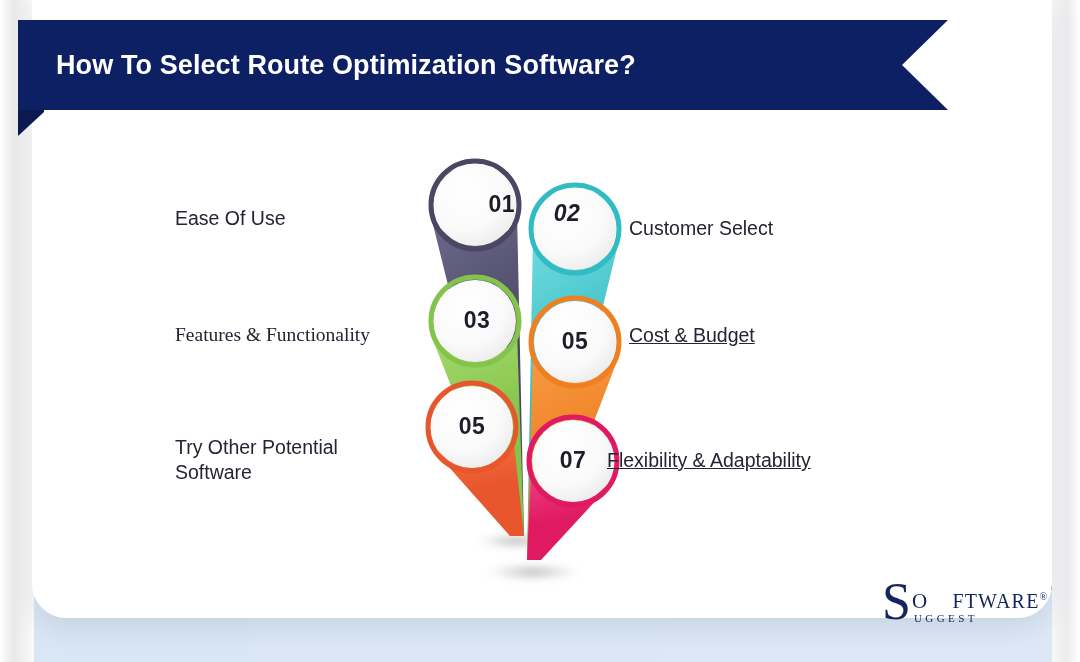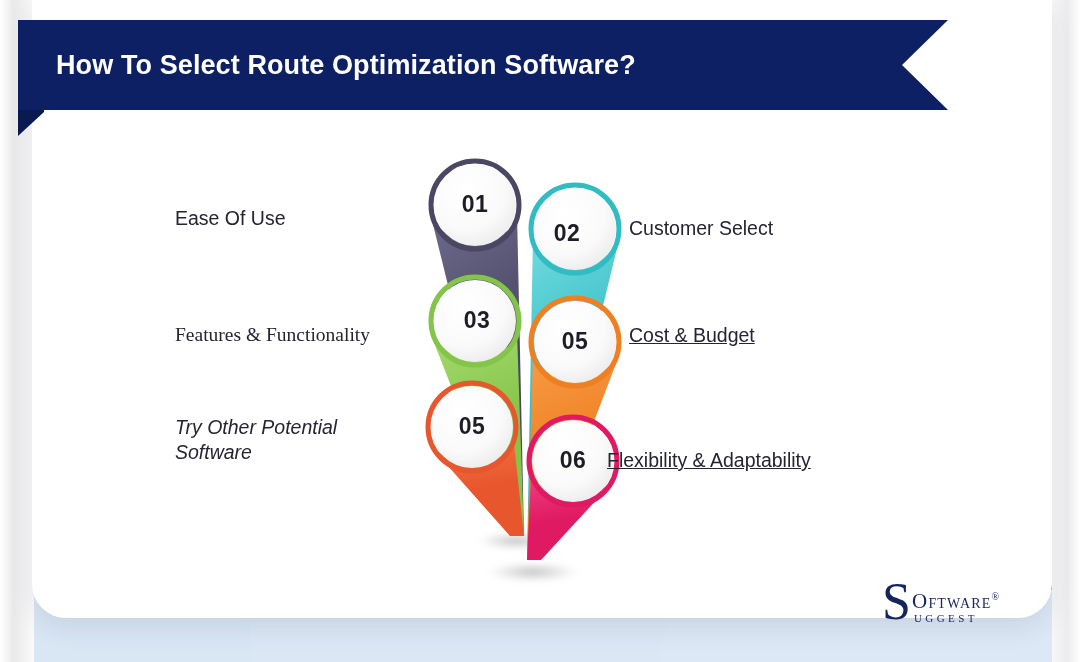--- a/index.html
+++ b/index.html
@@ -158,21 +158,21 @@
   .logo-row1 {
     position: absolute;
     left: 30px; top: 6px;
     font-size: 21px;
     line-height: 21px;
     letter-spacing: 1.2px;
     font-family: "Liberation Serif", serif;
     color: #14255e;
   }
   .logo-row1 .cap { font-size: 21px; }
-  .logo-row1 .sm  { font-size: 14px; }
+  .logo-row1 .sm  { font-size: 20px; margin-left: 24px; }
   .logo-reg {
     font-size: 10px;
     vertical-align: super;
     letter-spacing: 0;
   }
   .logo-row2 {
     position: absolute;
     left: 32px; top: 30px;
     font-size: 11px;
     line-height: 17px;
@@ -271,32 +271,32 @@
           <circle cx="475" cy="321" r="44" fill="none" stroke="#85c44a" stroke-width="5"></circle>
           <circle cx="575" cy="342" r="41" fill="url(#circFill)"></circle>
           <circle cx="575" cy="342" r="44" fill="none" stroke="#ef8022" stroke-width="5"></circle>
           <circle cx="472" cy="427" r="41" fill="url(#circFill)"></circle>
           <circle cx="472" cy="427" r="44" fill="none" stroke="#e8562e" stroke-width="5"></circle>
           <circle cx="573" cy="461" r="41" fill="url(#circFill)"></circle>
           <circle cx="573" cy="461" r="44" fill="none" stroke="#e01a62" stroke-width="5"></circle>
         </g>
     </svg>
     <div id="pin-overlay">
-        <div class="pin-num" style="left: 435px; top: 191px; width: 80px;">01</div>
+        <div class="pin-num" style="left: 435px; top: 191px; width: 80px; text-align: right;">01</div>
         <div class="pin-label left" style="left: 175px; width: 245px; top: 193px;">Ease Of Use</div>
-        <div class="pin-num" style="left: 535px; top: 220px; width: 64px;">02</div>
+        <div class="pin-num" style="left: 535px; top: 200px; width: 64px; font-style: italic;">02</div>
         <div class="pin-label right" style="left: 629px; width: 340px; top: 216px;">Customer Select</div>
         <div class="pin-num" style="left: 435px; top: 307px; width: 84px; text-align: center;">03</div>
         <div class="pin-label left" style="left: 175px; width: 245px; top: 309px; font-family: Liberation Serif, serif;">Features &amp; Functionality</div>
         <div class="pin-num" style="left: 535px; top: 328px; width: 80px;">05</div>
         <div class="pin-label right" style="left: 629px; width: 340px; top: 323px; text-decoration: underline;">Cost &amp; Budget</div>
         <div class="pin-num" style="left: 432px; top: 413px; width: 80px;">05</div>
-        <div class="pin-label left" style="left: 175px; width: 242px; top: 402px; font-style: italic;">Try Other Potential
+        <div class="pin-label left" style="left: 175px; width: 242px; top: 422px;">Try Other Potential
 Software</div>
-        <div class="pin-num" style="left: 533px; top: 447px; width: 80px;">06</div>
+        <div class="pin-num" style="left: 533px; top: 447px; width: 80px;">07</div>
         <div class="pin-label right" style="left: 607px; width: 340px; top: 448px; text-decoration: underline;">Flexibility &amp; Adaptability</div>
       </div>
   </div>
 
   <div class="logo">
     <span class="logo-s">S</span>
     <span class="logo-row1"><span class="cap">O</span><span class="sm">FTWARE</span><span class="logo-reg">®</span></span>
     <span class="logo-row2">UGGEST</span>
   </div>
 

